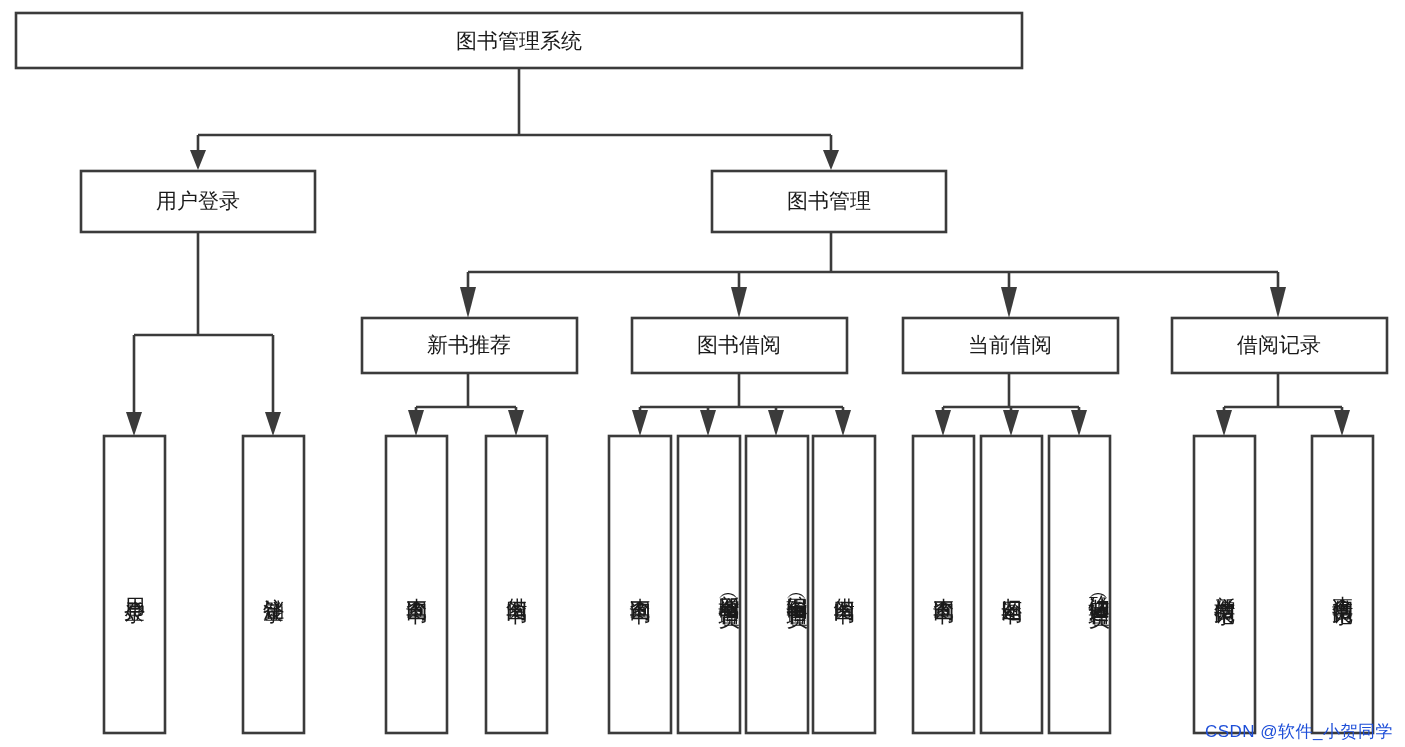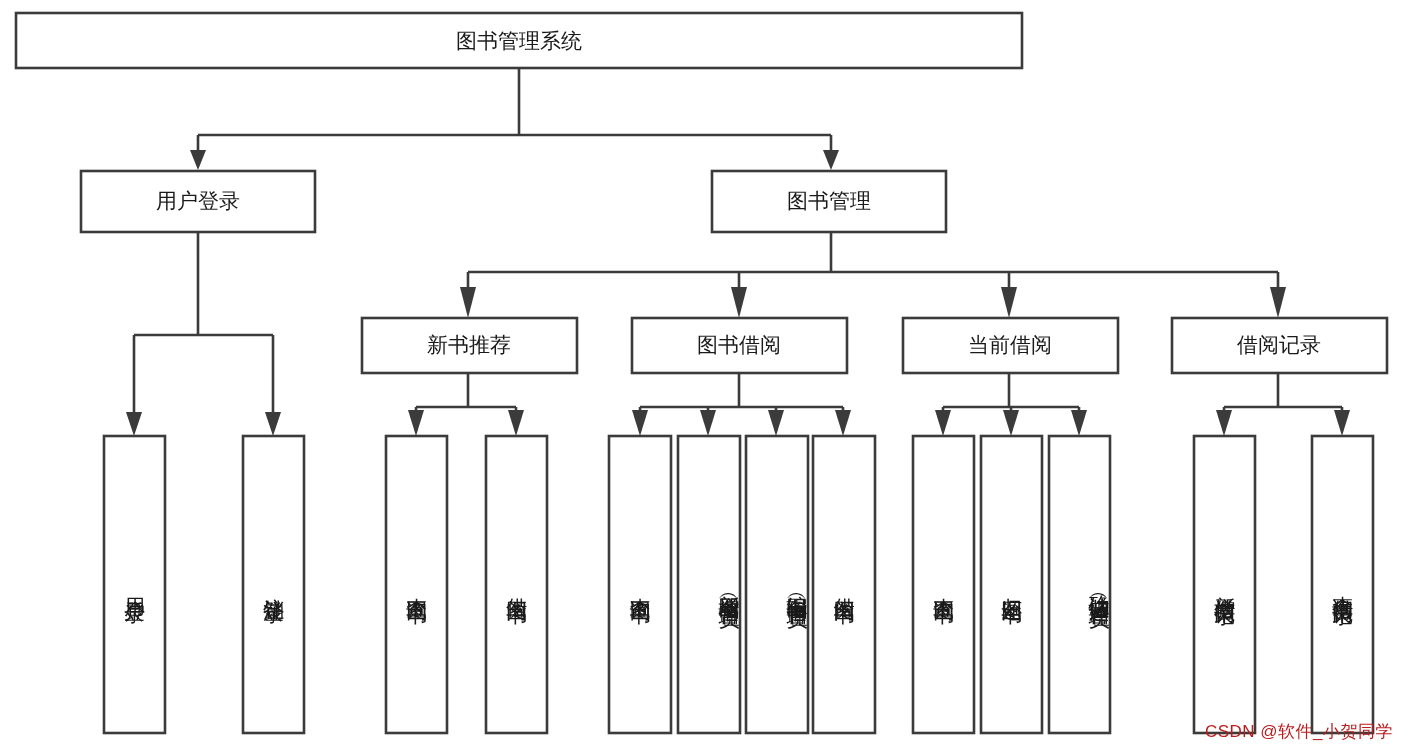--- a/index.html
+++ b/index.html
@@ -60,21 +60,21 @@
     letter-spacing: 2px;
     white-space: nowrap;
     pointer-events: none;
   }
   .watermark {
     position: absolute;
     right: 12px;
     bottom: 4px;
     font-family: "Liberation Sans", "DejaVu Sans", sans-serif;
     font-size: 17px;
-    color: #b91c1c;
+    color: #1d4ed8;
     letter-spacing: 0.5px;
     user-select: none;
   }
 </style>
 </head>
 <body>
 
 <div id="diagram-root">
 
   <svg class="tree-canvas" viewBox="0 0 1405 747" xmlns="http://www.w3.org/2000/svg">

